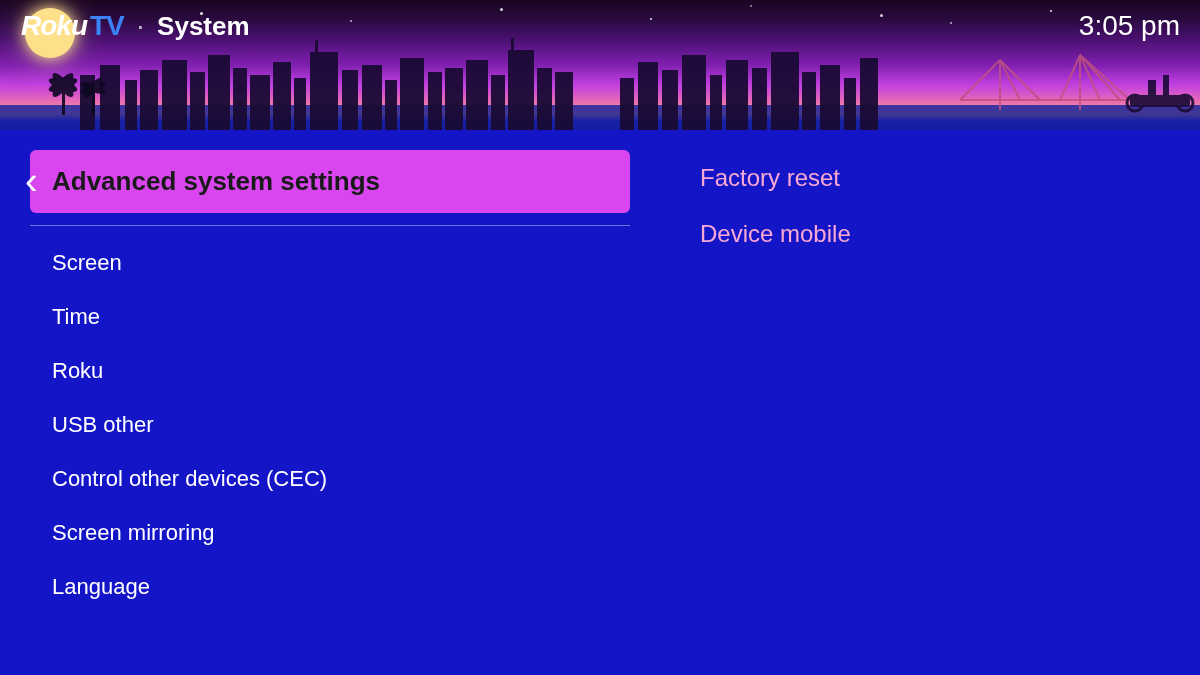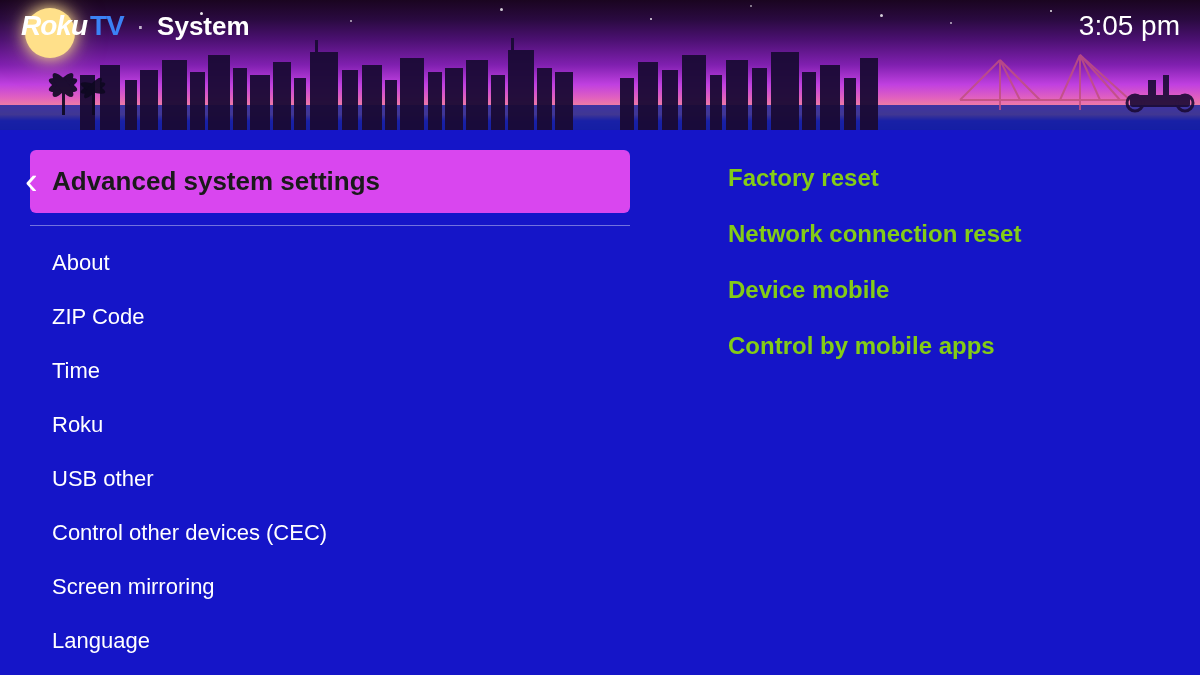--- a/index.html
+++ b/index.html
@@ -174,24 +174,23 @@
       flex: 1;
       padding: 20px 30px;
     }
 
     .right-menu-item {
       padding: 14px 10px;
       cursor: pointer;
     }
 
     .right-menu-item-text {
-      color: #84cc16;
+      color: #f9a8d4;
       font-size: 24px;
-      font-weight: 700;
-      margin-left: 28px;
+      font-weight: 400;
     }
 
     
     .back-button {
       position: absolute;
       top: 155px;
       left: 15px;
       z-index: 10;
       color: white;
       font-size: 38px;
@@ -328,24 +327,21 @@
 
 <div class="main-content">
 
   <div class="left-panel">
     <div class="section-header">
       <span class="section-header-text">Advanced system settings</span>
     </div>
     <div class="divider"></div>
 
     <div class="menu-item">
-      <span class="menu-item-text">About</span>
-    </div>
-    <div class="menu-item">
-      <span class="menu-item-text">ZIP Code</span>
+      <span class="menu-item-text">Screen</span>
     </div>
     <div class="menu-item">
       <span class="menu-item-text">Time</span>
     </div>
     <div class="menu-item">
       <span class="menu-item-text">Roku</span>
     </div>
     <div class="menu-item">
       <span class="menu-item-text">USB other</span>
     </div>
@@ -361,23 +357,17 @@
     <div class="menu-item">
       
     </div>
   </div>
 
   <div class="right-panel">
     <div class="right-menu-item">
       <span class="right-menu-item-text">Factory reset</span>
     </div>
     <div class="right-menu-item">
-      <span class="right-menu-item-text">Network connection reset</span>
-    </div>
-    <div class="right-menu-item">
       <span class="right-menu-item-text">Device mobile</span>
     </div>
-    <div class="right-menu-item">
-      <span class="right-menu-item-text">Control by mobile apps</span>
-    </div>
   </div>
 
 </div>
 
 </body></html>

